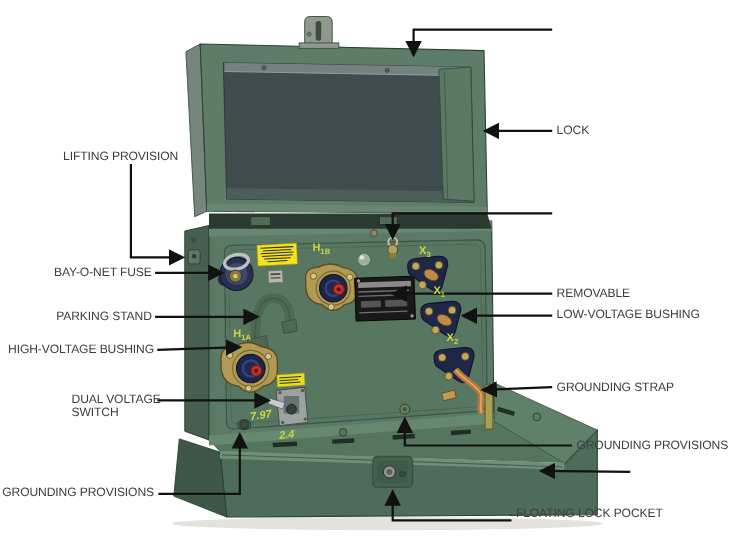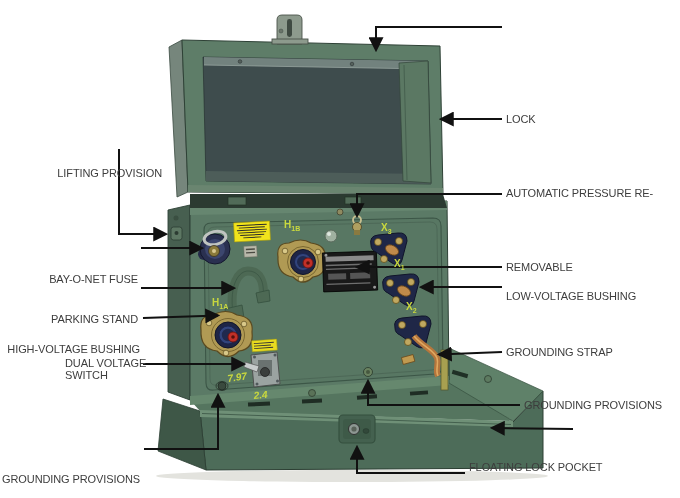--- a/index.html
+++ b/index.html
@@ -1,21 +1,21 @@
 <!DOCTYPE html>
 <html><head>
 <meta charset="utf-8">
 <style>
   html,body{margin:0;padding:0;background:#fff;}
   .stage{position:relative;width:680px;height:498px;background:#fff;overflow:hidden;
          font-family:"Liberation Sans","DejaVu Sans",sans-serif;}
   .stage svg{position:absolute;left:0;top:0;}
   .callout{position:absolute;font-size:11px;line-height:12px;color:#3d3d3d;
            letter-spacing:-0.1px;white-space:nowrap;}
-  .callout.ralign{text-align:center;margin-top:31px;}
+  .callout.ralign{text-align:center;}
   .mark{font-weight:bold;font-size:10px;fill:#c9d83e;}
   .mark .sub{font-size:7px;}
   .tap{font-weight:bold;font-style:italic;font-size:10px;fill:#c9d83e;}
 </style>
 </head>
 <body>
 
 <div class="stage">
 
 <svg width="680" height="498" viewBox="0 0 680 498">
@@ -275,26 +275,25 @@
   <div>DUAL VOLTAGE</div>
   <div>SWITCH</div>
 </div>
 <div class="callout ralign" style="right:540px;top:312px">
   <div>HIGH-VOLTAGE BUSHING</div>
 </div>
 <div class="callout ralign" style="right:540px;top:442px">
   <div>GROUNDING PROVISIONS</div>
 </div>
 <div class="callout" style="left:506px;top:187px">
-  <div>AUTOMATIC PRESSURE RE-</div>
 </div>
 <div class="callout" style="left:506px;top:261px">
   <div>REMOVABLE</div>
 </div>
-<div class="callout" style="left:506px;top:290px">
+<div class="callout" style="left:506px;top:280px">
   <div>LOW-VOLTAGE BUSHING</div>
 </div>
 <div class="callout" style="left:506px;top:346px">
   <div>GROUNDING STRAP</div>
 </div>
 <div class="callout" style="left:524px;top:399px">
   <div>GROUNDING PROVISIONS</div>
 </div>
 <div class="callout" style="left:469px;top:461px">
   <div>FLOATING LOCK POCKET</div>

